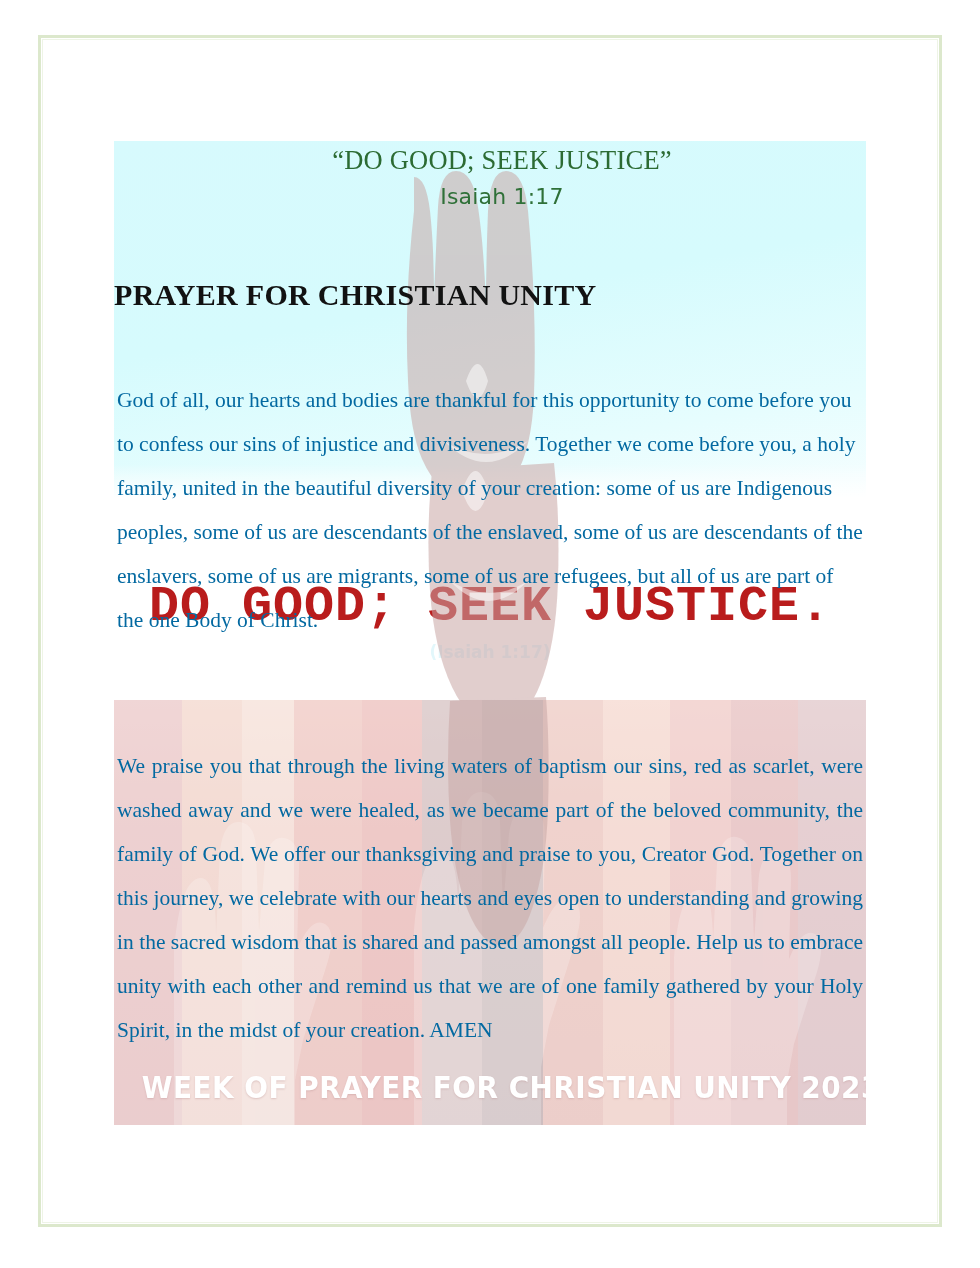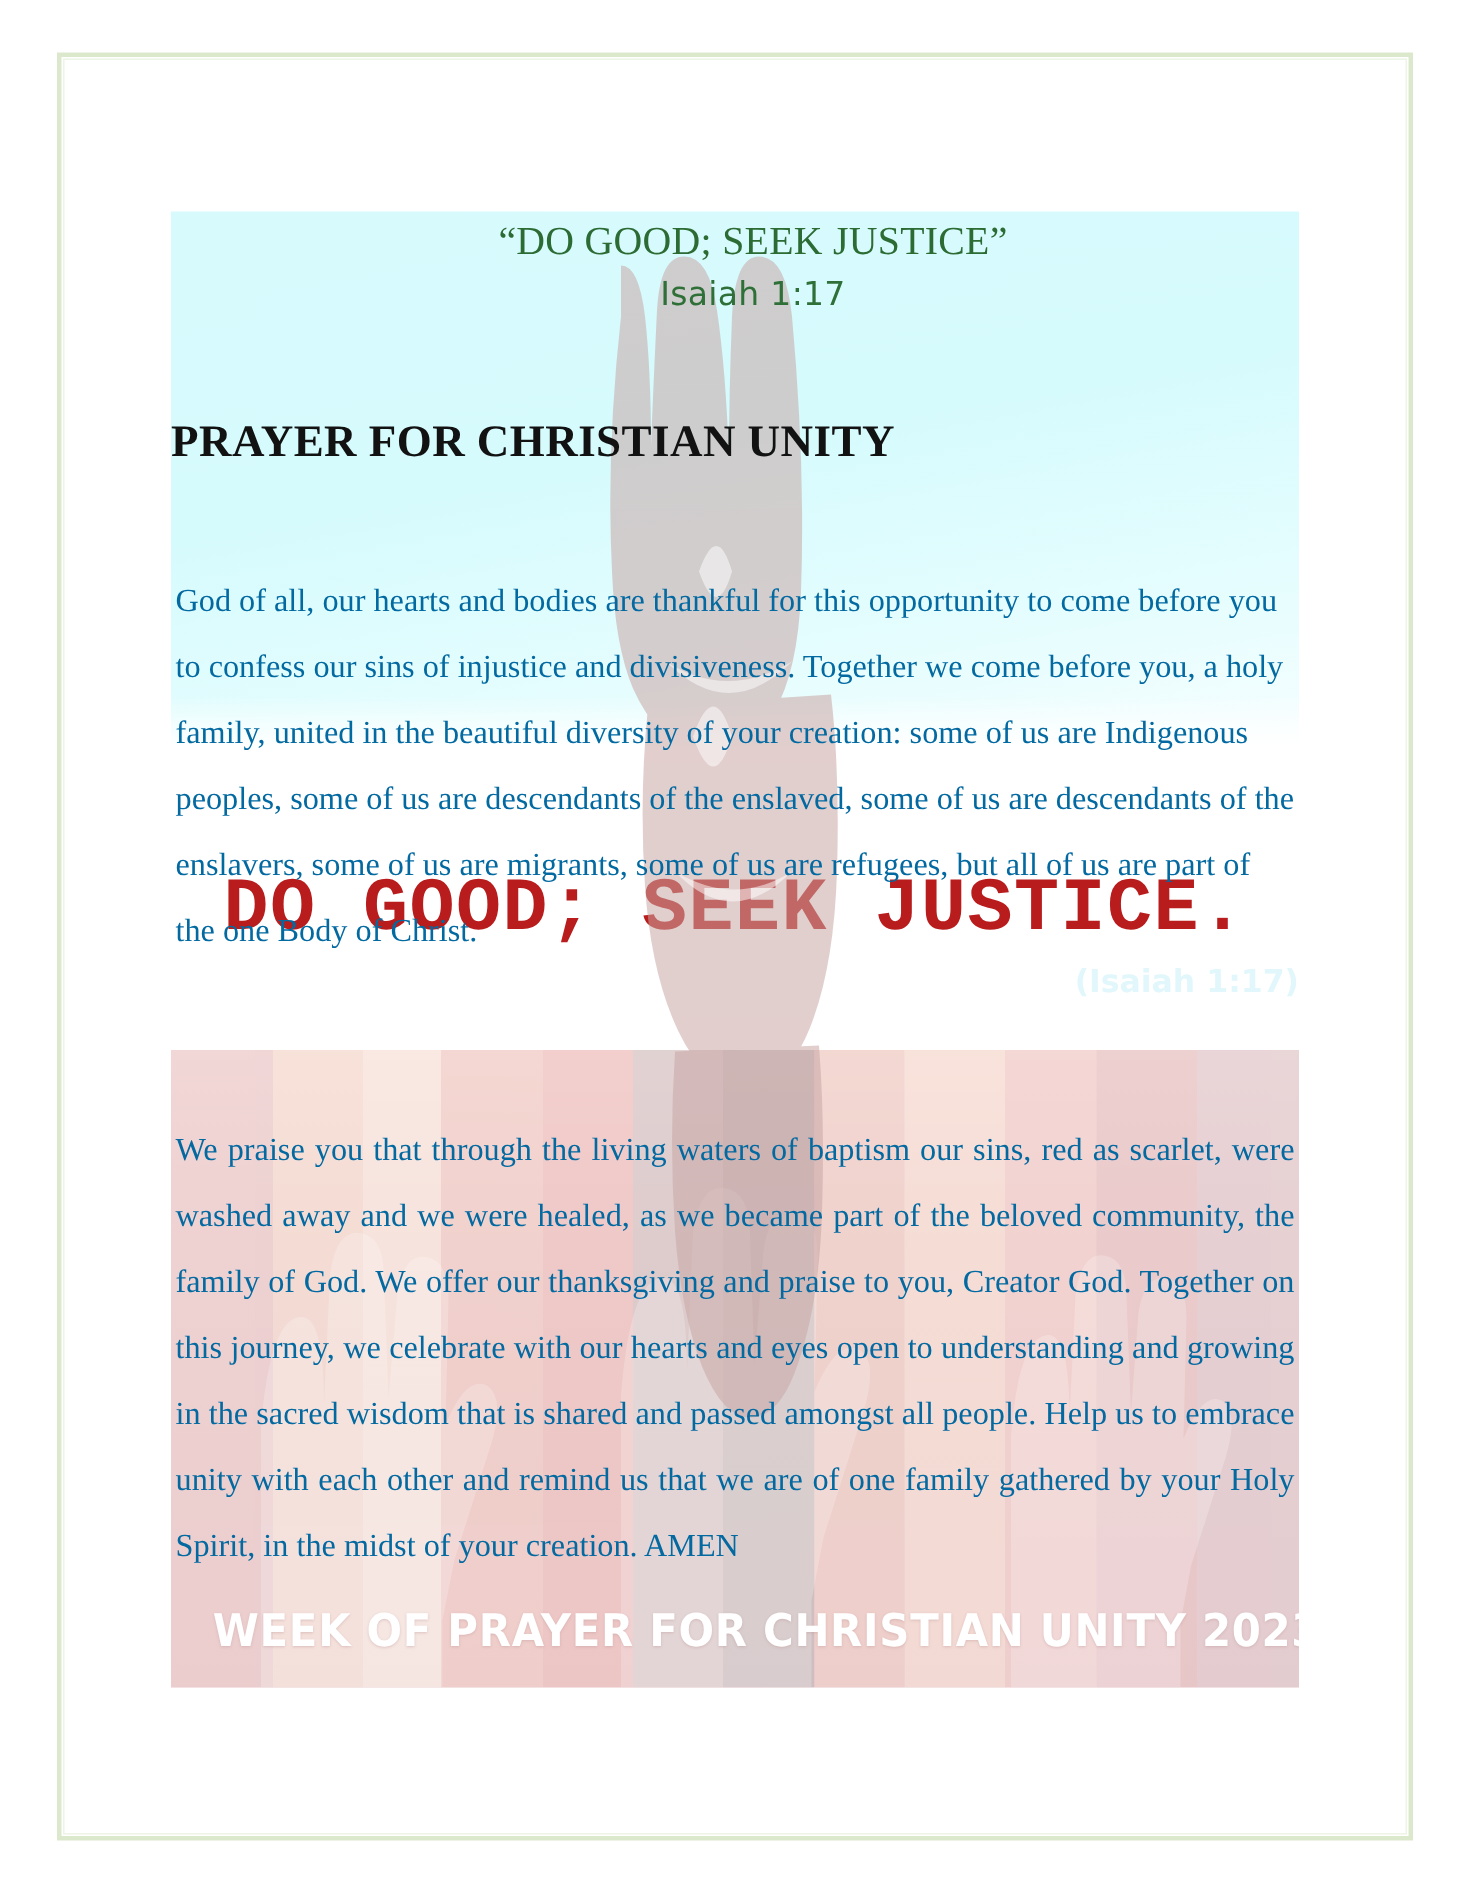--- a/index.html
+++ b/index.html
@@ -137,24 +137,23 @@
     font-weight: bold;
     font-size: 50px;
     letter-spacing: 1px;
     color: #b91c1c;
     line-height: 1;
     white-space: nowrap;
   }
   .wm-sub {
     font-family: "DejaVu Sans", sans-serif;
     font-weight: bold;
-    font-size: 21px;
+    font-size: 17px;
     color: #e2f7fb;
     margin-top: 10px;
-    text-align: right;
   }
 
   
   .banner {
     position: absolute;
     left: 0;
     bottom: 20px;
     width: 100%;
     text-align: center;
     z-index: 5;

